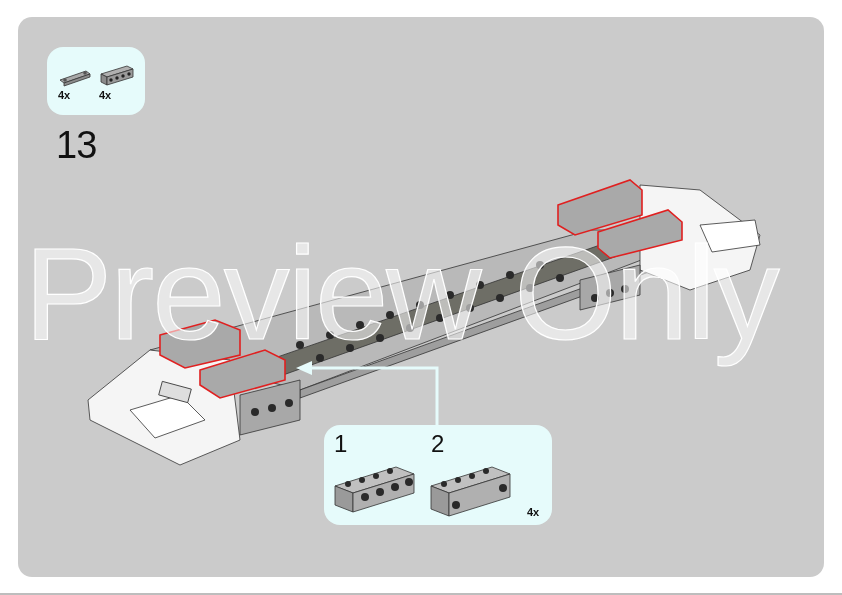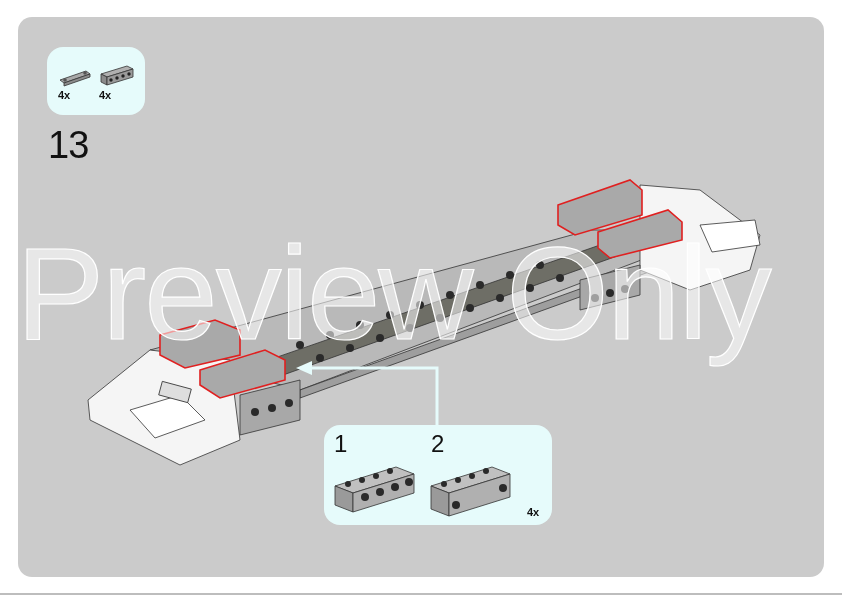--- a/index.html
+++ b/index.html
@@ -1,24 +1,24 @@
 <!DOCTYPE html>
 <html><head>
 <meta charset="utf-8">
 <style>
   html, body { margin:0; padding:0; }
   body { width:842px; height:595px; background:#ffffff; position:relative; overflow:hidden; font-family:"Liberation Sans", sans-serif; }
   .page { position:absolute; left:18px; top:17px; width:806px; height:560px; background:#cbcbcb; border-radius:14px; }
   .bottom-rule { position:absolute; left:0; top:593px; width:842px; height:2px; background:#bdbdbd; }
   .callout { position:absolute; background:#e6fbfb; border-radius:16px; }
   .parts-list { left:47px; top:47px; width:98px; height:68px; }
-  .step-number { position:absolute; left:48px; top:124px; font-size:38px; color:#111; letter-spacing:-1px; }
+  .step-number { position:absolute; left:56px; top:124px; font-size:38px; color:#111; letter-spacing:-1px; }
   .qty { position:absolute; font-size:11px; color:#111;font-weight:bold; }
   .sub-label { position:absolute; font-size:24px; color:#111; }
-  .watermark { position:absolute; left:4px; top:228px; width:778px; text-align:center; font-size:132px; font-weight:300; color:rgba(255,255,255,0.55); -webkit-text-stroke:1.2px #ffffff; letter-spacing:-2px; line-height:1; font-family:"Liberation Sans", sans-serif; pointer-events:none; }
+  .watermark { position:absolute; left:12px; top:228px; width:778px; text-align:center; font-size:132px; font-weight:300; color:rgba(255,255,255,0.55); -webkit-text-stroke:1.2px #ffffff; letter-spacing:-2px; line-height:1; font-family:"Liberation Sans", sans-serif; pointer-events:none; }
   svg { position:absolute; left:0; top:0; }
 </style>
 </head>
 <body>
 
 <div class="page"></div>
 <div class="bottom-rule"></div>
 
 <div class="callout parts-list"></div>
 <svg width="842" height="595">

